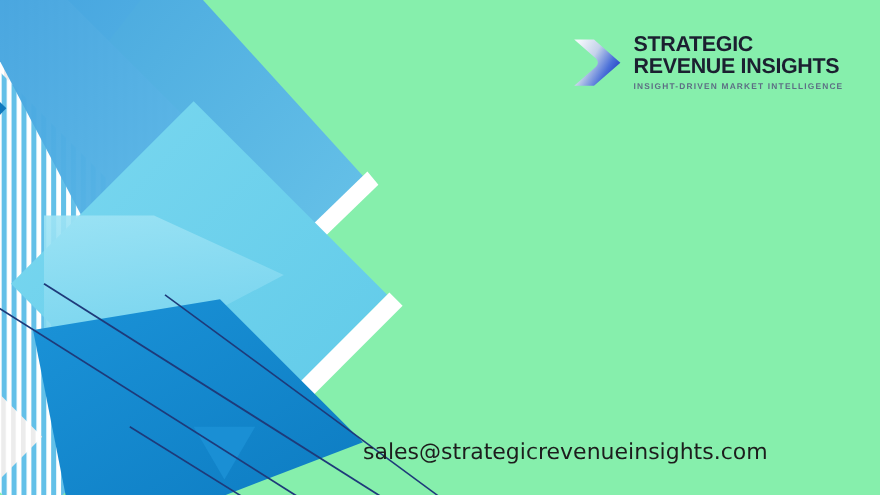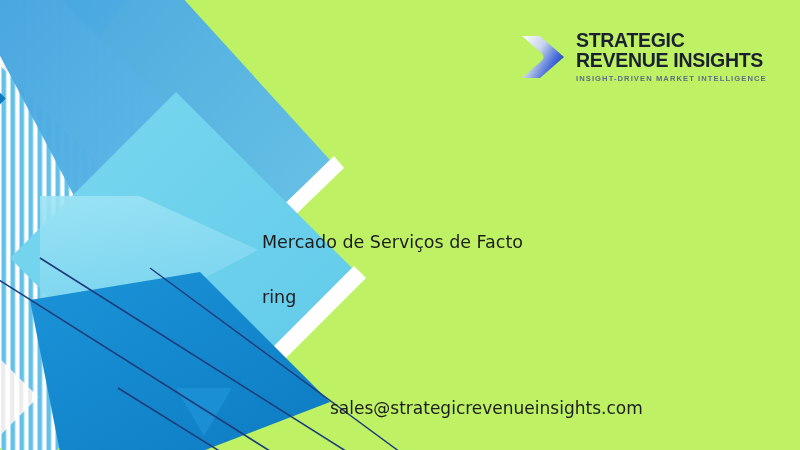--- a/index.html
+++ b/index.html
@@ -4,21 +4,21 @@
 <style>
   html, body {
     margin: 0;
     padding: 0;
     background: #ffffff;
   }
   #slide {
     position: relative;
     width: 800px;
     height: 450px;
-    background: #bef264;
+    background: #86efac;
     overflow: hidden;
     font-family: "DejaVu Sans", sans-serif;
   }
 
   
   #artwork {
     position: absolute;
     left: 0;
     top: 0;
     width: 420px;
@@ -79,21 +79,21 @@
     color: #1d1d1d;
     white-space: nowrap;
   }
 
   
   #contact-email {
     position: absolute;
     left: 330px;
     top: 398px;
     font-family: "DejaVu Sans", sans-serif;
-    font-size: 17px;
+    font-size: 20px;
     color: #1d1d1d;
     white-space: nowrap;
   }
 </style>
 </head>
 <body>
 
 <div id="slide">
 
   <div id="artwork">
@@ -203,20 +203,16 @@
       </defs>
       <path d="M2 3 L20 3 L44 24 L20 45 L2 45 L22 27.5 Q25 24 22 20.5 Z" fill="url(#markGrad)"></path>
     </svg>
     <div id="logo-text">
       <div class="logo-line">STRATEGIC</div>
       <div class="logo-line">REVENUE INSIGHTS</div>
       <div id="logo-tagline">INSIGHT-DRIVEN MARKET INTELLIGENCE</div>
     </div>
   </div>
 
-  <div id="title-block">
-    <div class="title-line">Mercado de Serviços de Facto</div>
-    <div class="title-line">ring</div>
-  </div>
 
   <div id="contact-email">sales@strategicrevenueinsights.com</div>
 
 </div>
 
 </body></html>

